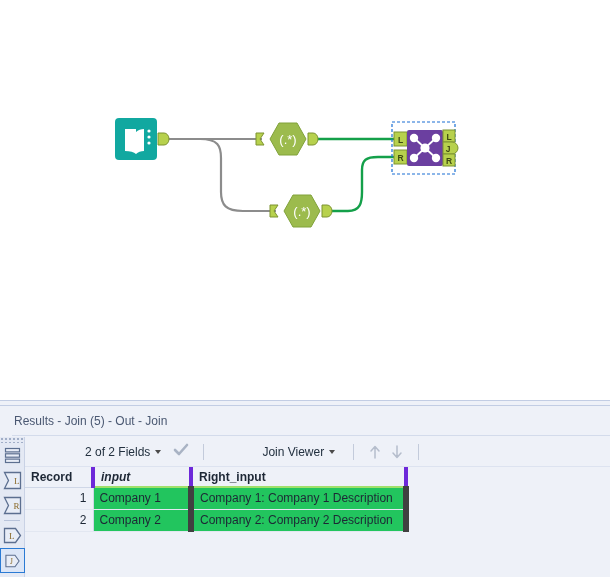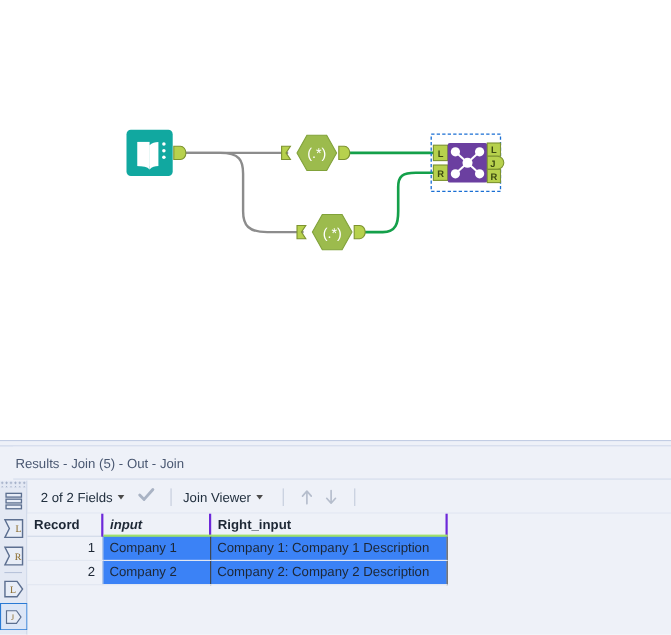--- a/index.html
+++ b/index.html
@@ -71,21 +71,21 @@
   
   #res-toolbar {
     position: absolute; left: 25px; top: 31px;
     width: 585px; height: 30px;
     background: #eef1f8;
     display: flex; align-items: center;
     padding-left: 12px;
     font-size: 12px; color: #22303f;
     border-bottom: 1px solid #dde3f0;
   }
-  .tb-item { display: flex; align-items: center; white-space: nowrap; }
+  .tb-item { display: flex; align-items: center; white-space: nowrap; margin-left: 48px; }
   .tb-label { margin-right: 5px; }
   .caret {
     width: 0; height: 0; border-left: 3.5px solid transparent;
     border-right: 3.5px solid transparent; border-top: 4px solid #4a4a4a;
     margin-right: 8px;
   }
   .tb-sep {
     width: 1px; height: 16px; background: #c3cbdb; margin: 0 10px;
   }
   .check { margin: 0 4px; }
@@ -98,31 +98,31 @@
     background: #eef1f8;
   }
   table { border-collapse: collapse; font-size: 12px; }
   th {
     background: #eef1f8;
     color: #1d2735;
     font-weight: bold;
     text-align: left;
     padding: 3px 6px 2px 6px;
     height: 20px;
-    border-right: 2px solid #6d28d9;
+    border-right: 4px solid #6d28d9;
     border-bottom: 2px solid #9fe06a;
     white-space: nowrap;
   }
   th.rec-h { border-bottom: 1px solid #cfd7e7; text-align: left; }
   td {
-    background: #3b82f6;
+    background: #22c55e;
     color: #1d2735;
     padding: 2px 6px;
     height: 22px;
-    border-right: 1px solid #404040;
+    border-right: 6px solid #404040;
     border-bottom: 1px solid #e2e7f1;
     white-space: nowrap;
   }
   td.rec {
     background: #eef1f8;
     text-align: right;
     border-right: 1px solid #cfd7e7;
     color: #1d2735;
   }
   .col-rec { width: 68px; }

